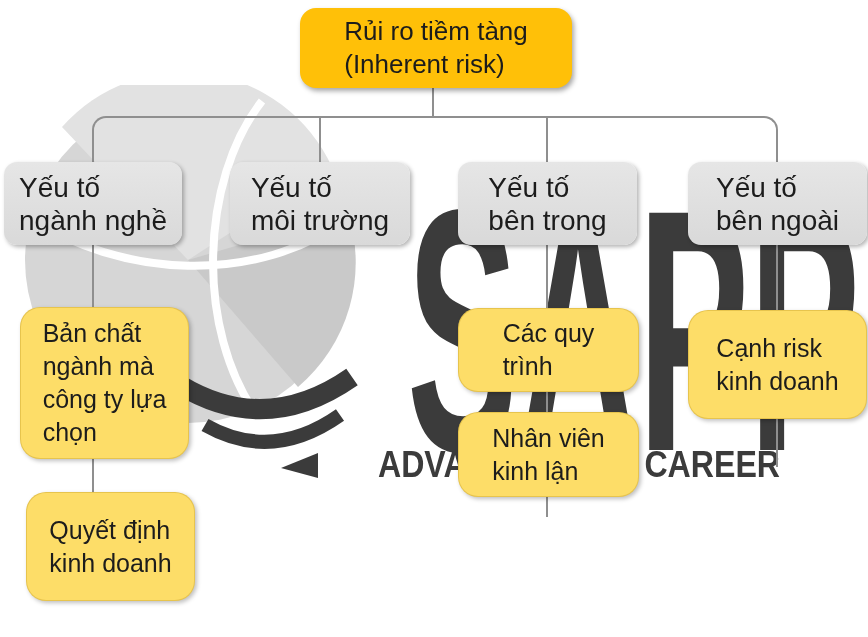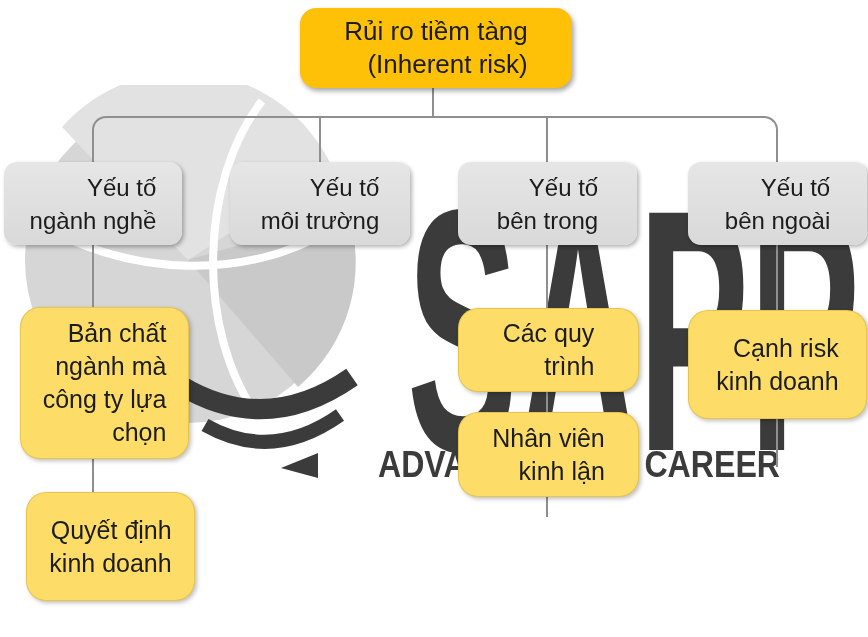--- a/index.html
+++ b/index.html
@@ -13,29 +13,29 @@
   .vline{position:absolute;width:2px;background:var(--line,#8f8f8f);z-index:2;}
   .trunk{
     position:absolute;left:92px;top:116px;width:682px;height:46px;z-index:2;
     border-top:2px solid var(--line,#8f8f8f);
     border-left:2px solid var(--line,#8f8f8f);
     border-right:2px solid var(--line,#8f8f8f);
     border-radius:14px 14px 0 0;
   }
   .box{
     position:absolute;z-index:3;display:flex;align-items:center;justify-content:center;
-    text-align:right;white-space:pre-line;color:#1c1c1c;line-height:33px;
+    text-align:left;white-space:pre-line;color:#1c1c1c;line-height:33px;
   }
   .root{
     background:var(--root-fill,#FFC008);border-radius:16px;font-size:26px;
     box-shadow:2px 3px 5px rgba(0,0,0,0.35);
   }
   .cat{
     background:linear-gradient(180deg,#E6E6E6,var(--cat-fill,#D9D9D9));
-    border-radius:13px;font-size:24px;box-shadow:2px 2px 4px rgba(0,0,0,0.3);
+    border-radius:13px;font-size:28px;box-shadow:2px 2px 4px rgba(0,0,0,0.3);
   }
   .leaf{
     background:var(--leaf-fill,#FDDD68);border-radius:20px;font-size:25px;
     border:1px solid rgba(190,150,30,0.35);box-shadow:2px 2px 4px rgba(0,0,0,0.25);
   }
 </style>
 </head>
 <body>
 
 <div class="stage">

